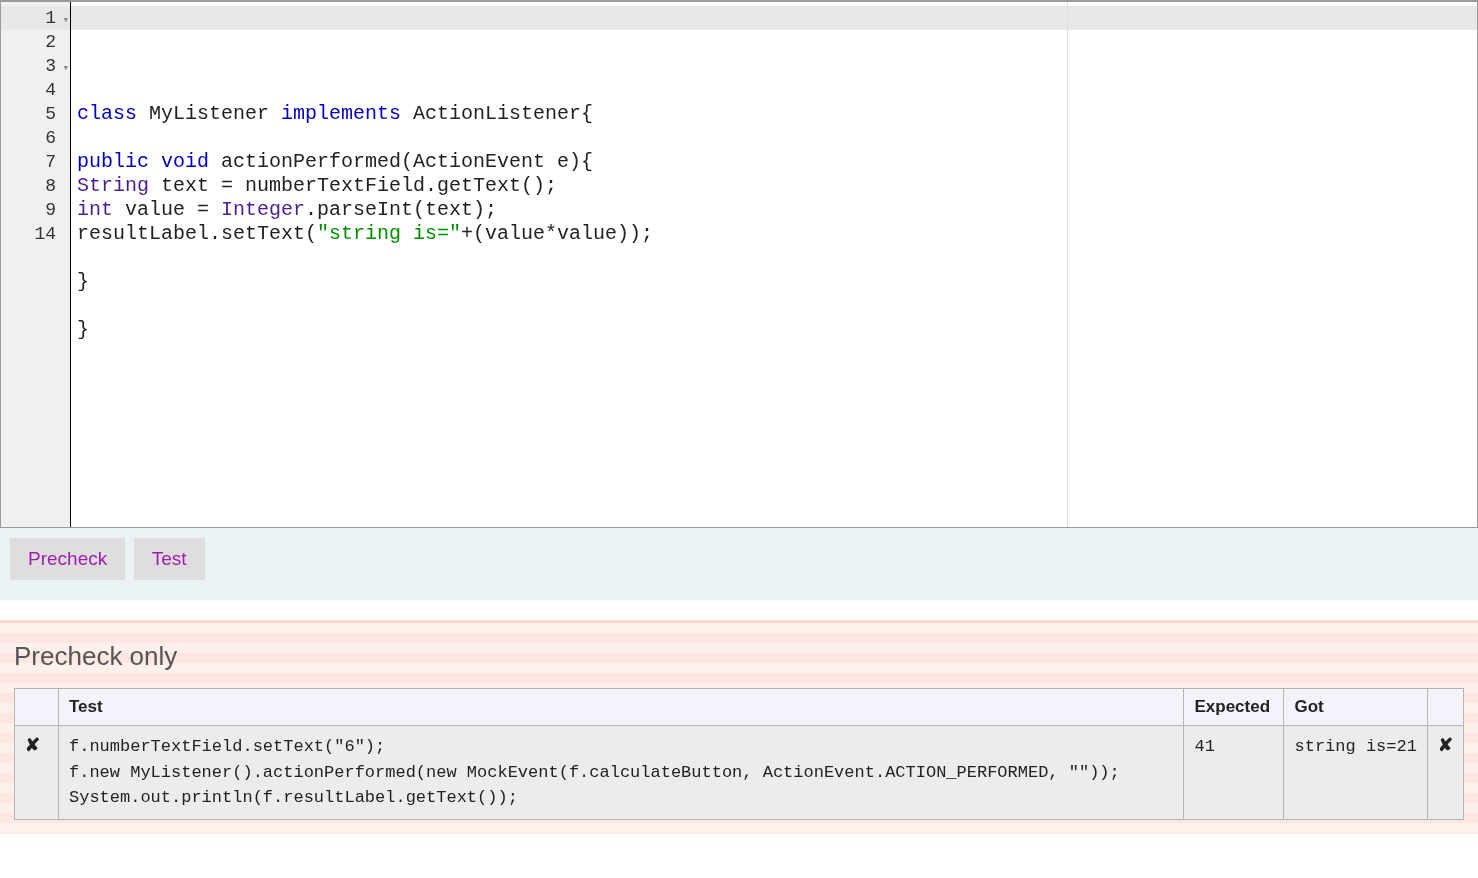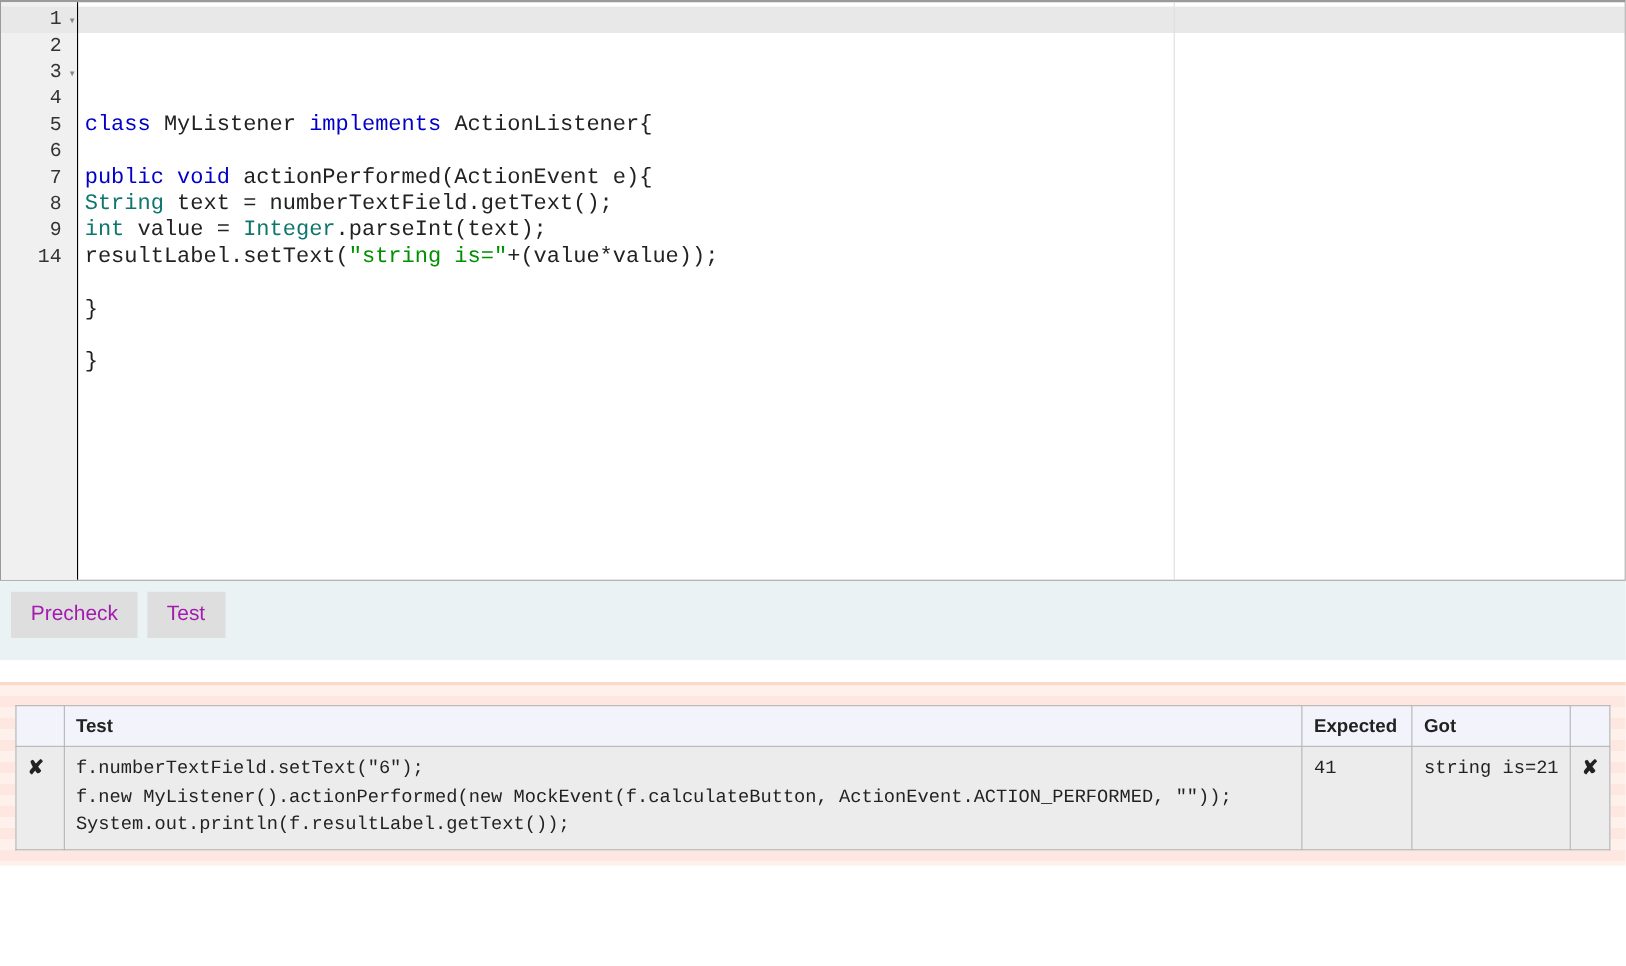--- a/index.html
+++ b/index.html
@@ -67,21 +67,21 @@
   }
   .right-margin {
     position: absolute;
     top: 0; bottom: 0;
     left: 996px;
     width: 1px;
     background: #ddd;
   }
 
   .kw-blue { color: #0000c8; }
-  .kw-teal { color: #0f766e; }
+  .kw-teal { color: #4c1d95; }
   .str-green { color: #009000; }
   .plain { color: #222; }
 
   
   .button-bar {
     background: #eaf2f4;
     padding: 10px 10px 16px 10px;
     height: 72px;
   }
   .btn {
@@ -176,20 +176,21 @@
 </div>
 
 <div class="button-bar">
   <button class="btn">Precheck</button>
   <button class="btn">Test</button>
 </div>
 
 <div class="gap"></div>
 
 <div class="results-panel">
+  <div class="results-title">Precheck only</div>
   <table class="results">
     <thead>
       <tr>
         <th class="col-icon"></th>
         <th>Test</th>
         <th class="col-exp">Expected</th>
         <th class="col-got">Got</th>
         <th class="col-icon2"></th>
       </tr>
     </thead>

